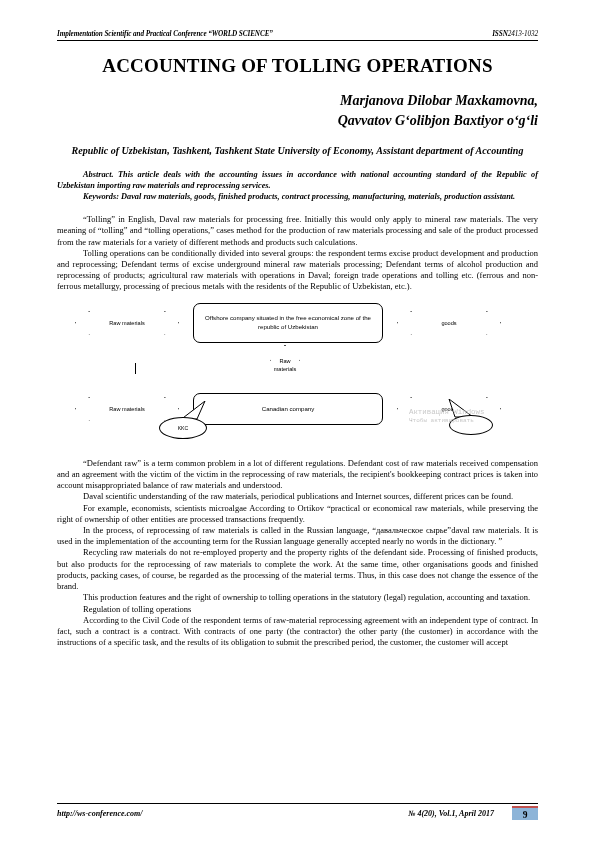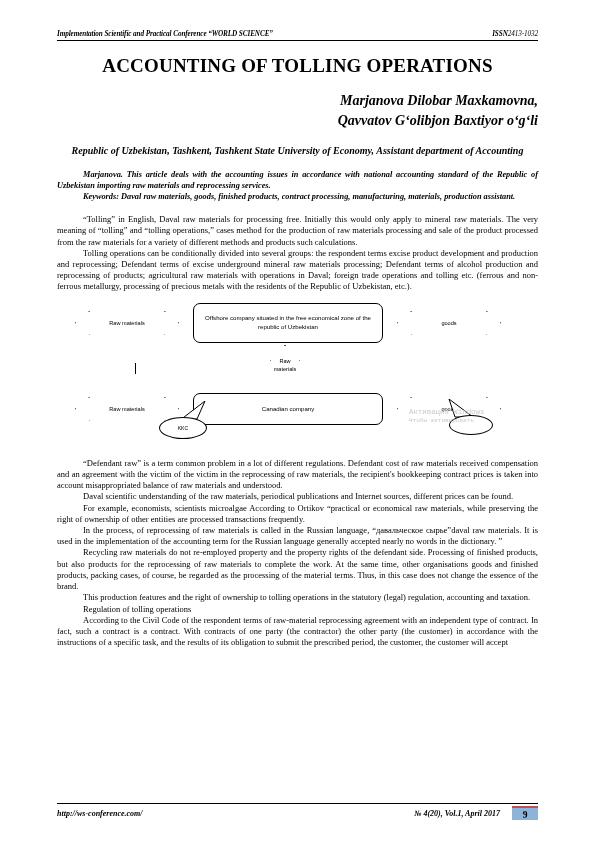--- a/index.html
+++ b/index.html
@@ -199,21 +199,21 @@
     display: flex;
     align-items: stretch;
     justify-content: space-between;
     font-size: 8px;
     font-weight: bold;
     font-style: italic;
     margin-top: 2px;
   }
   .footer-left { padding-top: 3px; }
   .footer-right { display: flex; align-items: stretch; }
-  .footer-issue { padding-top: 3px; padding-right: 12px; }
+  .footer-issue { padding-top: 3px; padding-right: 18px; }
   .page-num {
     background: #8db4d8;
     color: #000;
     width: 26px;
     text-align: center;
     font-size: 9.5px;
     font-weight: bold;
     font-style: normal;
     font-family: "Liberation Serif", serif;
     padding-top: 2px;
@@ -236,21 +236,21 @@
   <div class="doc-title">ACCOUNTING OF TOLLING OPERATIONS</div>
 
   <div class="authors">
     <div>Marjanova Dilobar Maxkamovna,</div>
     <div>Qavvatov G‘olibjon Baxtiyor o‘g‘li</div>
   </div>
 
   <div class="affiliation">Republic of Uzbekistan, Tashkent, Tashkent State University of Economy, Assistant department of Accounting</div>
 
   <div class="abstract-block">
-    <p><span>Marjanova.</span><span> This article deals with the   accounting issues in accordance with national accounting standard of the Republic of Uzbekistan importing raw materials and reprocessing services.</span></p>
+    <p><span>Abstract.</span><span> This article deals with the   accounting issues in accordance with national accounting standard of the Republic of Uzbekistan importing raw materials and reprocessing services.</span></p>
     <p><span>Keywords:</span><span> Daval raw materials, goods, finished products, contract processing, manufacturing, materials, production assistant.</span></p>
   </div>
 
   <div class="body-text">
     <p>“Tolling” in English, Daval raw materials for processing free. Initially this would only apply to mineral raw materials. The very meaning of “tolling” and “tolling operations,” cases method for the production of raw materials processing and sale of the product processed from the raw materials for a variety of different methods and products such calculations.</p>
     <p>Tolling operations can be conditionally divided into several groups: the respondent terms excise product development and production and reprocessing; Defendant terms of excise underground mineral raw materials processing; Defendant terms of alcohol production and reprocessing of products; agricultural raw materials with operations in Daval; foreign trade operations and tolling etc. (ferrous and non-ferrous metallurgy, processing of precious metals with the residents of the Republic of Uzbekistan, etc.).</p>
   </div>
 
   <div class="figure">
 

